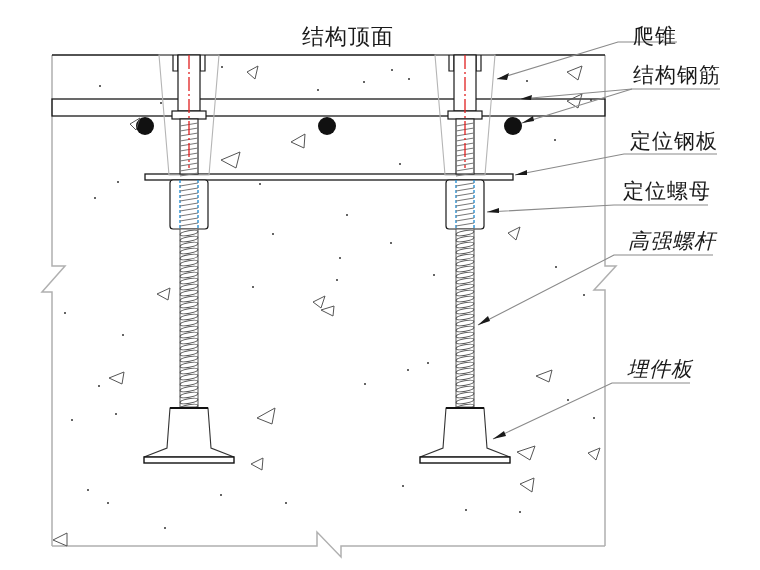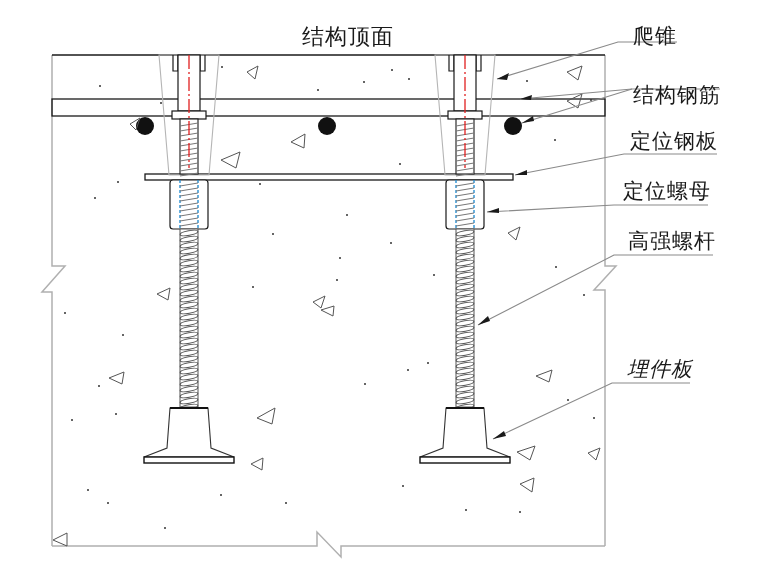--- a/index.html
+++ b/index.html
@@ -247,18 +247,18 @@
       <polygon points="522,123 533,116 534,121"></polygon>
       <polygon points="515,175 527,170 527,175"></polygon>
       <polygon points="487,212 499,208 499,213"></polygon>
       <polygon points="478,325 488,316 490,321"></polygon>
       <polygon points="493,439 504,431 506,436"></polygon>
     </g>
   </svg>
 
   <div class="label" style="left:302px;top:22px;font-size:22px;">结构顶面</div>
   <div class="label" style="left:633px;top:14px;margin-top:8px;">爬锥</div>
-  <div class="label" style="left:633px;top:61px;margin-top:20px;">结构钢筋</div>
+  <div class="label" style="left:633px;top:61px;">结构钢筋</div>
   <div class="label" style="left:630px;top:127px;">定位钢板</div>
   <div class="label" style="left:623px;top:177px;">定位螺母</div>
-  <div class="label" style="left:628px;top:227px;">高强螺杆</div>
+  <div class="label" style="left:628px;top:227px;font-style:italic;">高强螺杆</div>
   <div class="label" style="left:627px;top:355px;font-style:italic;">埋件板</div>
 </div>
 
 </body></html>

